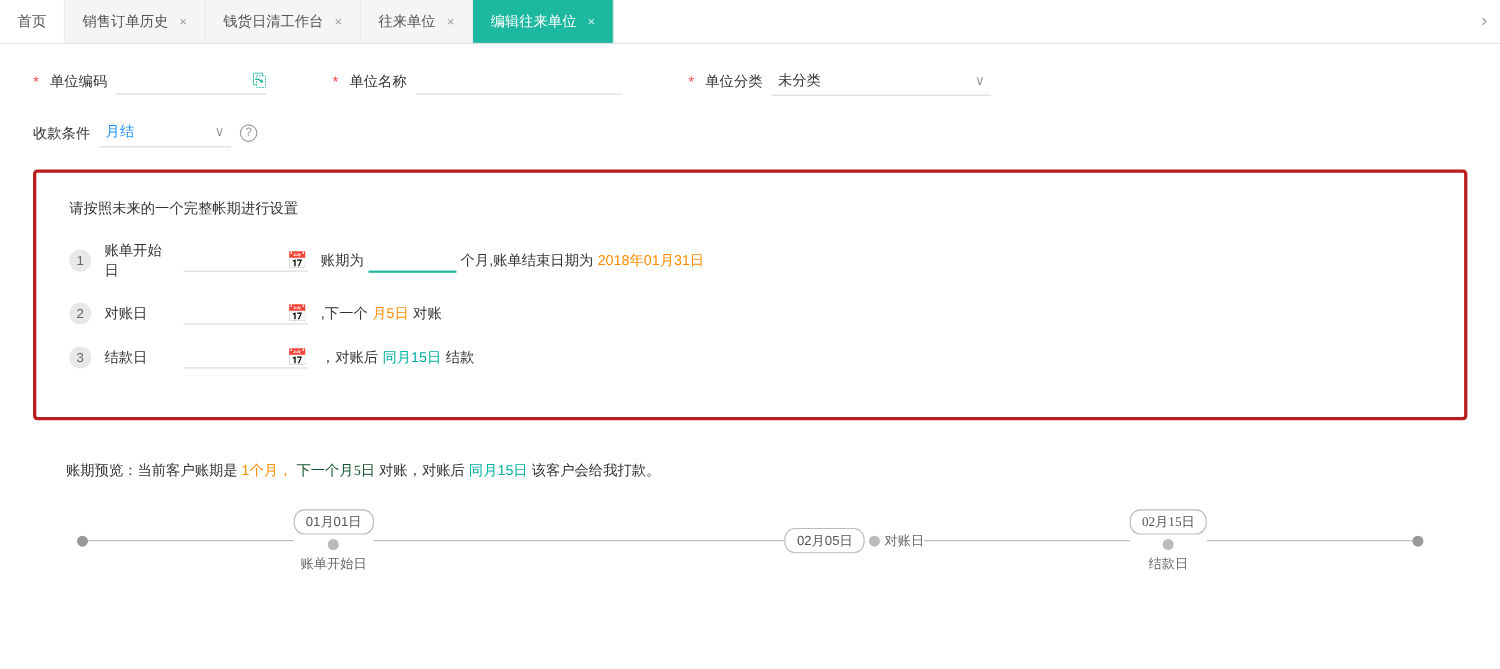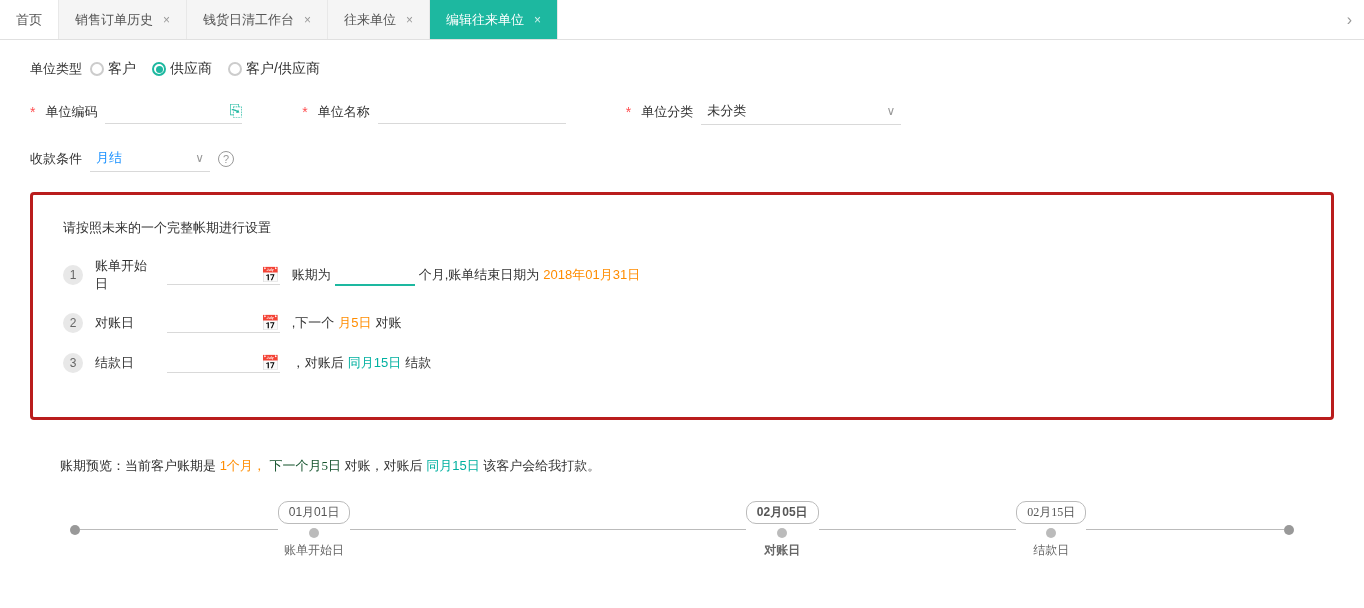--- a/index.html
+++ b/index.html
@@ -293,39 +293,20 @@
   </div>
   <div class="tab-item active">
     <span>编辑往来单位</span>
     <span class="tab-close">×</span>
   </div>
   <div class="tab-arrow">›</div>
 </div>
 
 <div class="main-content">
 
-  <div class="form-row">
-    <div class="form-field">
-      <span class="field-label">单位类型</span>
-      <div class="radio-group">
-        <div class="radio-item">
-          <div class="radio-circle"></div>
-          <span>客户</span>
-        </div>
-        <div class="radio-item">
-          <div class="radio-circle checked"></div>
-          <span>供应商</span>
-        </div>
-        <div class="radio-item">
-          <div class="radio-circle"></div>
-          <span>客户/供应商</span>
-        </div>
-      </div>
-    </div>
-  </div>
 
   <div class="form-row">
     <div class="form-field">
       <span class="required-mark">*</span>
       <span class="field-label">单位编码</span>
       <div class="input-with-icon">
         <input type="text" style="color: rgb(153, 153, 153); width: 100px;">
         <span class="icon-btn">⎘</span>
       </div>
     </div>
@@ -422,21 +403,21 @@
         <div style="border:1px solid #bbb;border-radius:10px;padding:2px 10px;font-size:12px;color:#555;background:#fff;white-space:nowrap;">01月01日</div>
         <div style="width:10px;height:10px;border-radius:50%;background:#bbb;"></div>
         <div style="font-size:12px;color:#666;white-space:nowrap;">账单开始日</div>
       </div>
 
       <div style="flex:1;height:1px;background:#bbb;"></div>
 
 
       <div style="flex:1;height:1px;background:#bbb;"></div>
 
-      <div style="display:flex;flex-direction:column;align-items:center;gap:4px;flex-shrink:0;font-weight:bold;">
+      <div style="display:flex;flex-direction:row;align-items:center;gap:4px;flex-shrink:0;">
         <div style="border:1px solid #bbb;border-radius:10px;padding:2px 10px;font-size:12px;color:#555;background:#fff;white-space:nowrap;">02月05日</div>
         <div style="width:10px;height:10px;border-radius:50%;background:#bbb;"></div>
         <div style="font-size:12px;color:#666;white-space:nowrap;">对账日</div>
       </div>
 
       <div style="flex:1;height:1px;background:#bbb;"></div>
 
       <div style="display:flex;flex-direction:column;align-items:center;gap:4px;flex-shrink:0;font-family:Liberation Serif, serif;">
         <div style="border:1px solid #bbb;border-radius:10px;padding:2px 10px;font-size:12px;color:#555;background:#fff;white-space:nowrap;">02月15日</div>
         <div style="width:10px;height:10px;border-radius:50%;background:#bbb;"></div>

